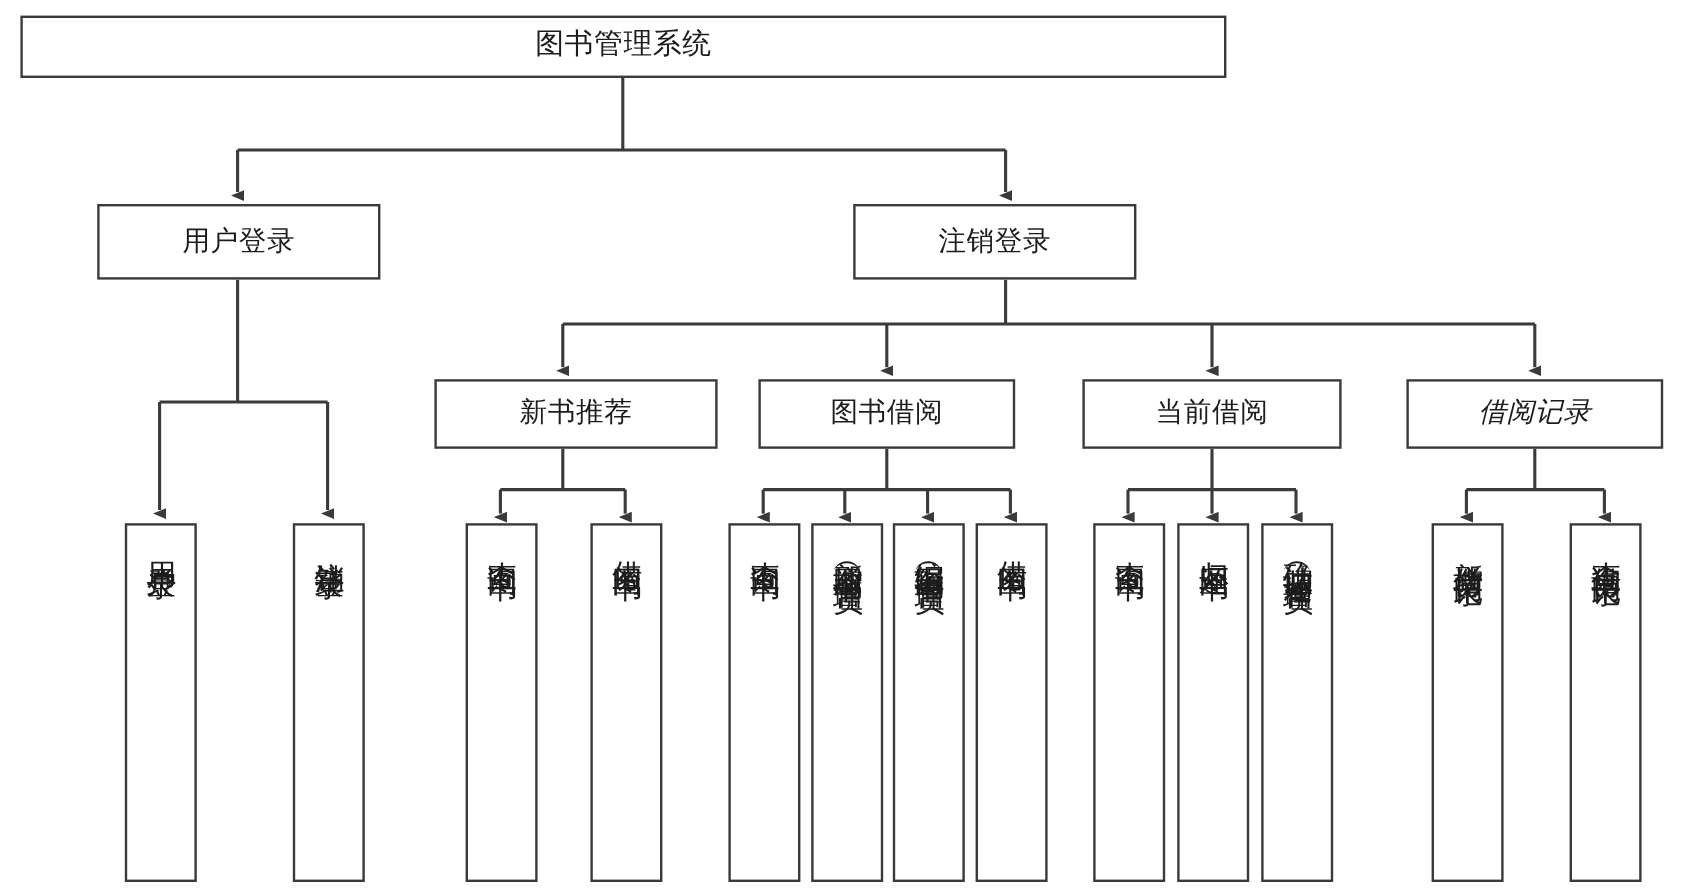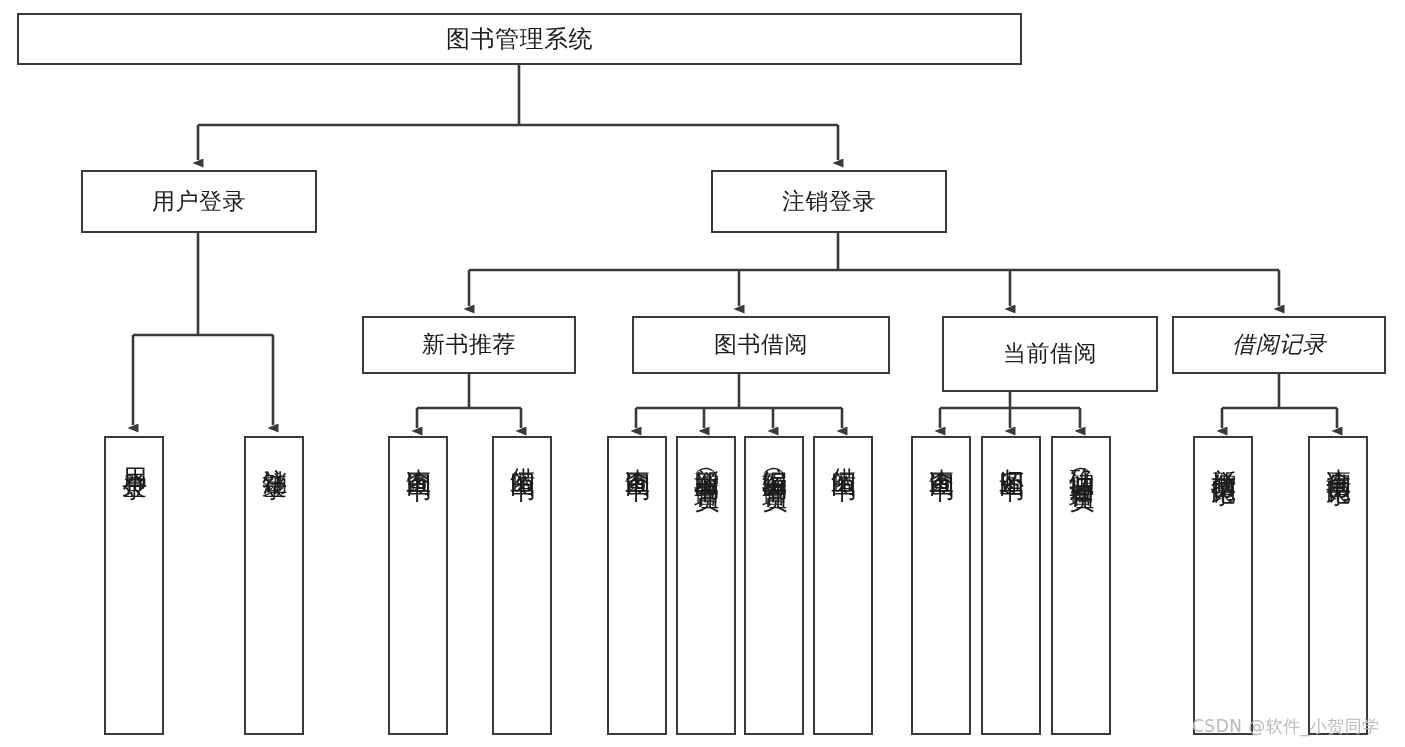--- a/index.html
+++ b/index.html
@@ -36,21 +36,21 @@
     display:block;
     line-height:1.18;
     letter-spacing:0.5px;
     color:#1c1c1c;
   }
   
   .node.horiz .label{
     font-size:23px;
     white-space:nowrap;
   }
-  .node.root .label{font-size:24px;}
+  .node.root .label{font-size:24px;font-family:Liberation Mono, monospace;}
   
   .node.vert{
     align-items:flex-start;
     justify-content:center;
     padding-top:10px;
   }
   .node.vert .label{
     writing-mode:vertical-rl;
     text-orientation:upright;
     font-size:25px;
@@ -128,29 +128,29 @@
   </div>
 
   <div class="node horiz" style="left:81px; top:170px; width:236px; height:63px;">
     <span class="label">用户登录</span>
   </div>
 
   <div class="node horiz" style="left:711px; top:170px; width:236px; height:63px;">
     <span class="label">注销登录</span>
   </div>
 
-  <div class="node horiz" style="left:362px; top:316px; width:214px; height:58px;">
+  <div class="node horiz" style="left:362px; top:316px; width:236px; height:58px;">
     <span class="label">新书推荐</span>
   </div>
 
-  <div class="node horiz" style="left:632px; top:316px; width:258px; height:58px;">
+  <div class="node horiz" style="left:632px; top:316px; width:214px; height:58px;">
     <span class="label">图书借阅</span>
   </div>
 
-  <div class="node horiz" style="left:942px; top:316px; width:216px; height:76px;">
+  <div class="node horiz" style="left:902px; top:316px; width:216px; height:58px;">
     <span class="label">当前借阅</span>
   </div>
 
   <div class="node horiz" style="left:1172px; top:316px; width:214px; height:58px;font-style:italic;">
     <span class="label">借阅记录</span>
   </div>
 
   <div class="node vert" style="left:104px; top:436px; width:60px; height:299px;">
     <span class="label">用户登录</span>
   </div>
@@ -196,15 +196,14 @@
   </div>
 
   <div class="node vert" style="left:1193px; top:436px; width:60px; height:299px;">
     <span class="label">新增借阅记录</span>
   </div>
 
   <div class="node vert" style="left:1308px; top:436px; width:60px; height:299px;">
     <span class="label">查询借阅记录</span>
   </div>
 
-  <div class="watermark" style="left:1192px; top:715px;">CSDN @软件_小贺同学</div>
 
 </div>
 
 </body></html>

